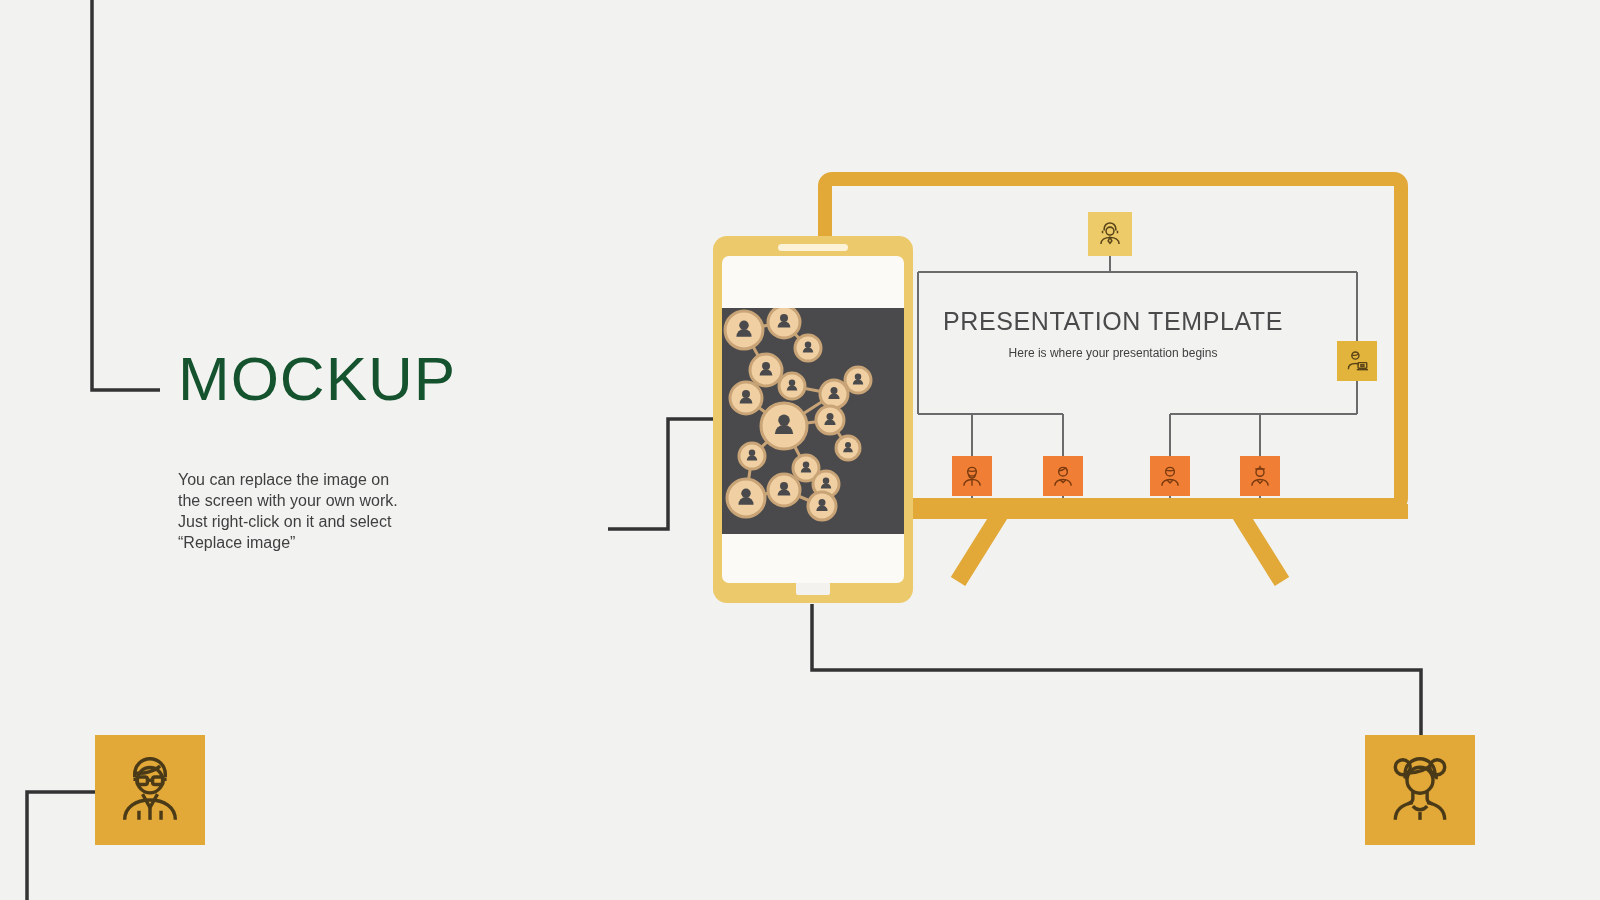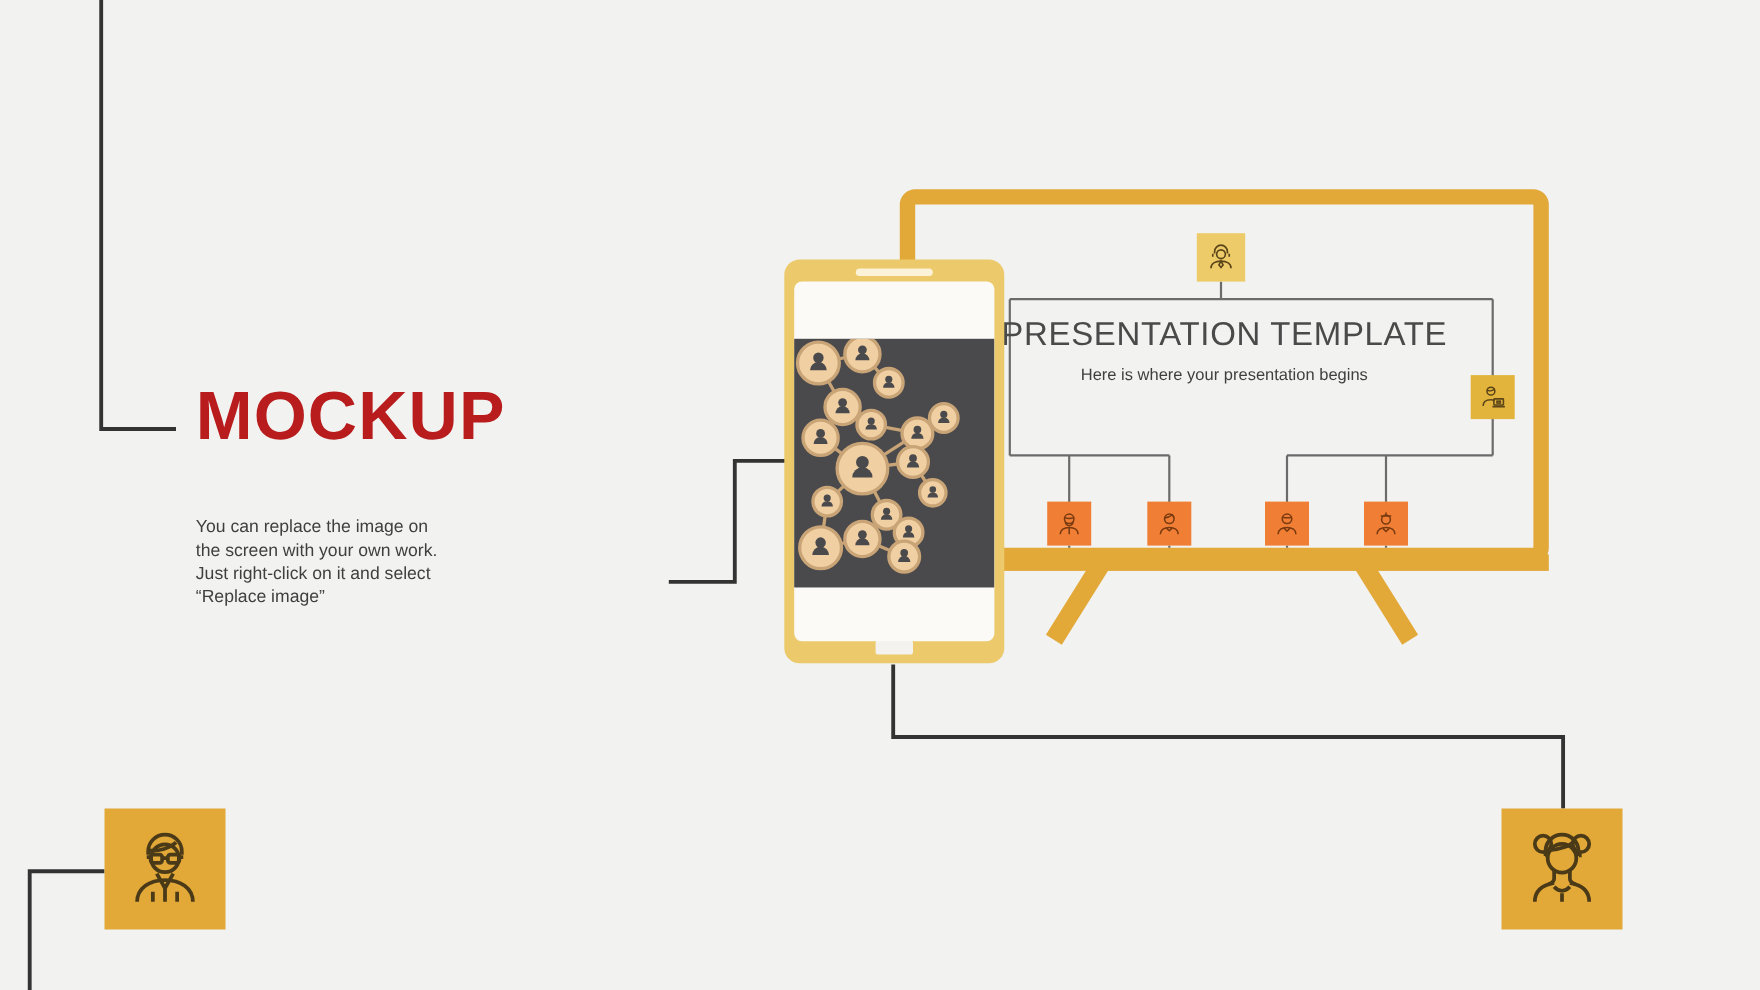--- a/index.html
+++ b/index.html
@@ -20,23 +20,23 @@
     position: absolute; left: 0; top: 0;
     width: 1600px; height: 900px;
     pointer-events: none;
   }
 
   
   #mockup-title {
     position: absolute;
     left: 178px; top: 348px;
     font-size: 62px;
-    font-weight: bold;
+    font-weight: normal;
     letter-spacing: 1px;
-    color: #b91c1c;
+    color: #14532d;
     line-height: 1;
   }
   #mockup-body {
     position: absolute;
     left: 178px; top: 470px;
     width: 410px;
     font-size: 16px;
     line-height: 1.31;
     color: #3f3f3f;
     white-space: pre-line;
@@ -86,28 +86,28 @@
   #board-title {
     display: inline-block;
     font-size: 31px;
     font-weight: bold;
     letter-spacing: 0.4px;
     color: #2f2f2f;
     border-bottom: 3px solid #2f2f2f;
     padding-bottom: 2px;
   }
   #board-subtitle {
-    margin-top: 0;
-    font-size: 30px;
+    margin-top: 19px;
+    font-size: 25px;
     letter-spacing: 0.6px;
     color: #4a4a4a;
   }
   #board-tagline {
     margin-top: 10px;
-    font-size: 15px;
+    font-size: 12px;
     color: #3f3f3f;
   }
 
   
   .node {
     position: absolute;
     display: flex;
     align-items: center;
     justify-content: center;
   }

